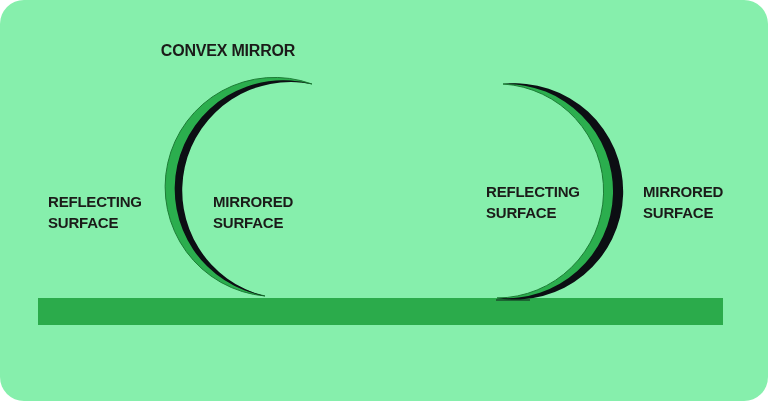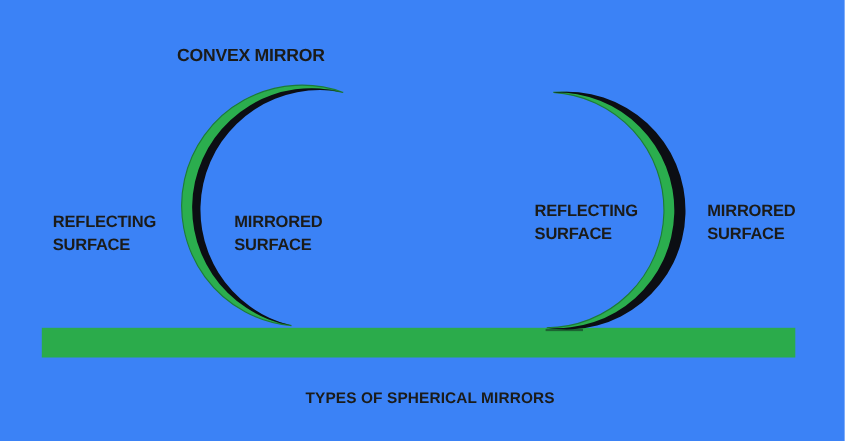--- a/index.html
+++ b/index.html
@@ -1,18 +1,18 @@
 <!DOCTYPE html>
 <html><head>
 <meta charset="utf-8">
 <style>
   html,body { margin:0; padding:0; background:#ffffff; }
   .canvas {
-    position:relative; width:768px; height:401px; background:#3b82f6;
-    overflow:hidden; font-family:"Liberation Sans", sans-serif;
+    position:relative; width:768px; height:401px; background:#86efac;
+    overflow:hidden; font-family:"Liberation Sans", sans-serif;border-radius:24px;
   }
   .art { position:absolute; left:0; top:0; }
   .heading {
     position:absolute; font-size:16px; font-weight:700; color:#1b1b19;
     letter-spacing:-0.2px; white-space:nowrap; text-align:center; line-height:20px;
   }
   .surface-label {
     position:absolute; font-size:15px; font-weight:700; color:#1b1b19;
     letter-spacing:-0.2px; line-height:21px; white-space:pre-line;
   }
@@ -57,15 +57,14 @@
 
   <div class="surface-label lbl-conv-mirr">MIRRORED
 SURFACE</div>
 
   <div class="surface-label lbl-conc-refl">REFLECTING
 SURFACE</div>
 
   <div class="surface-label lbl-conc-mirr">MIRRORED
 SURFACE</div>
 
-  <div class="diagram-title title-pos">TYPES OF SPHERICAL MIRRORS</div>
 
 </div>
 
 </body></html>

